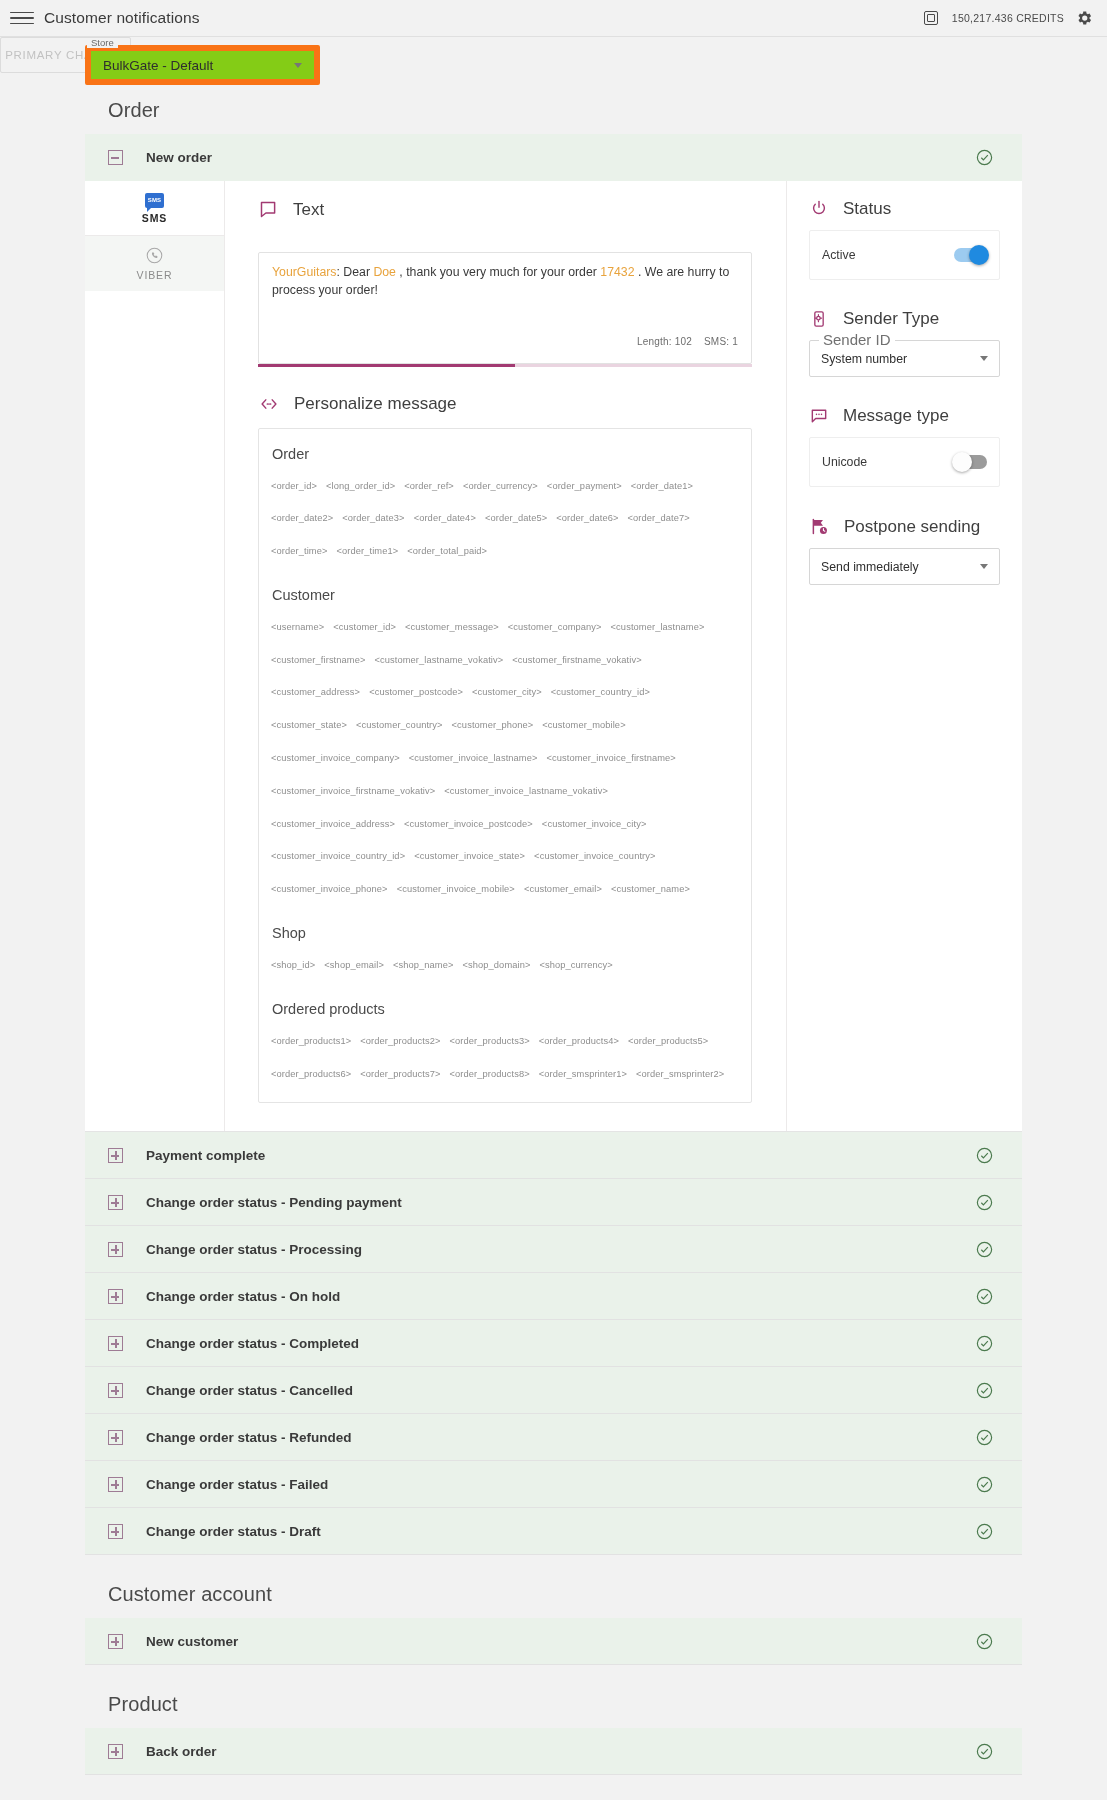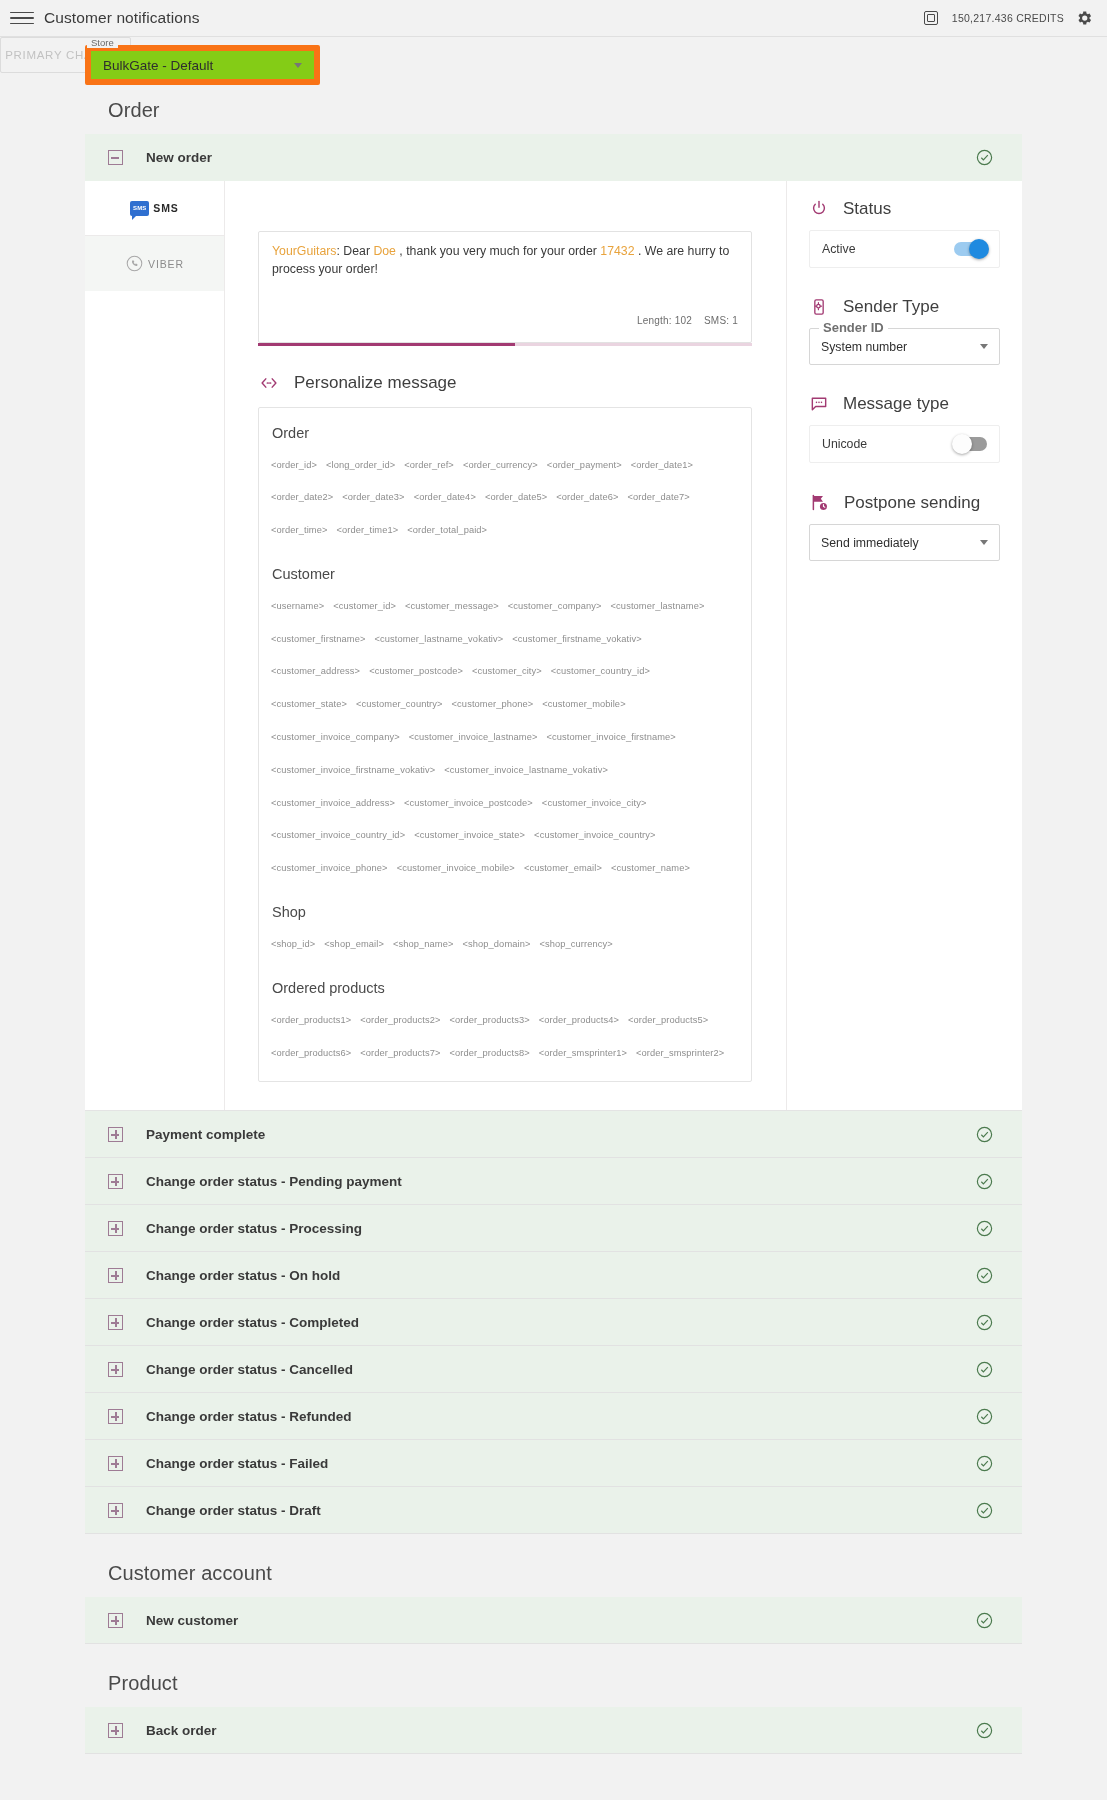--- a/index.html
+++ b/index.html
@@ -81,21 +81,21 @@
   #panel{
     margin:0 85px; background:#ffffff;
     display:flex; min-height:0;
     border-bottom:1px solid #e4e4e4;
   }
   #chan-col{
     width:140px; flex:0 0 140px; background:#fff;
     border-right:1px solid #eceaea;
   }
   .chan{
-    height:55px; display:flex;flex-direction:row;
+    height:55px; display:flex;flex-direction:column;
     align-items:center; justify-content:center; gap:4px;
     cursor:pointer;
   }
   .chan.active{ background:#fff; border-bottom:1px solid #eceaea;}
   .chan.inactive{ background:#f4f6f4; }
   .chan-name{ font-size:10.5px; letter-spacing:.9px; }
   .chan.active .chan-name{ color:#2a2a2a; font-weight:bold;}
   .chan.inactive .chan-name{ color:#8b8b8b; }
   .sms-bubble{
     width:19px;height:15px;background:#2f6fd0;border-radius:2px;
@@ -142,37 +142,37 @@
     font-size:9.3px; color:#8e8e8e; letter-spacing:.1px;
     margin-right:9px; white-space:nowrap; cursor:pointer;
   }
 
   
   .rsec{ margin-bottom:29px;}
   .rsec:last-child{ margin-bottom:0;}
   .rsec .sec-head{ margin-bottom:11px;}
   .rcard{
     border:1px solid #eeeeee; border-radius:2px; background:#fff;
-    height:38px; display:flex; align-items:center; padding:0 12px;
+    height:50px; display:flex; align-items:center; padding:0 12px;
   }
   .rcard .lbl{ font-size:12.3px; color:#3a3a3a;}
   .sw{ margin-left:auto; width:33px;height:14px;border-radius:7px; position:relative;}
   .sw.on{ background:#9ccbf0;}
   .sw.off{ background:#9b9b9b;}
   .sw i{ position:absolute; top:-3px; width:20px;height:20px;border-radius:50%; box-shadow:0 1px 3px rgba(0,0,0,.35);}
   .sw.on i{ right:-2px; background:#1f8ae0;}
   .sw.off i{ left:-2px; background:#fdfdfd;}
   .rselect{
     position:relative; border:1px solid #d6d6d6; border-radius:2px;
     height:37px; display:flex;align-items:center; padding:0 11px; background:#fff;
     cursor:pointer;
   }
   .rselect .legend{
     position:absolute; top:-6px; left:9px; background:#fff; padding:0 4px;
-    font-size:13px; color:#707070; line-height:10px;font-weight:bold;
+    font-size:15px; color:#707070; line-height:10px;
   }
   .rselect .val{ font-size:12.3px; color:#2f2f2f;}
   .gap12{height:12px;}
   .gap28{height:28px;}
 </style>
 </head>
 <body>
 
 <div id="topbar">
   <div id="hamburger">
@@ -228,20 +228,26 @@
       <svg width="19" height="19" viewBox="0 0 24 24">
         <circle cx="12" cy="12" r="9.2" fill="none" stroke="#a8a8a8" stroke-width="1.3"></circle>
         <path d="M9.4 8.2c.5-.5 1.1-.4 1.5.2l.7 1c.3.4.2.8-.2 1.1l-.4.3c0 .6 1.4 2 2 2l.3-.4c.3-.4.7-.5 1.1-.2l1 .7c.6.4.7 1 .2 1.5-1.4 1.4-3.6.2-5-1.2-1.4-1.4-2.6-3.6-1.2-5z" fill="#a8a8a8"></path>
       </svg>
       <span class="chan-name">VIBER</span>
     </div>
   </div>
 
   <div id="mid-col">
 
+    <div class="sec-head">
+      <svg width="21" height="21" viewBox="0 0 24 24">
+        <path d="M4 4h15v12H9l-5 4z" fill="none" stroke="#a23a72" stroke-width="1.7" stroke-linejoin="round"></path>
+      </svg>
+      <span class="t">Text</span>
+    </div>
 
     <div id="msgbox">
       <div id="msgtext"><span class="tok">YourGuitars</span><span>: Dear </span><span class="tok">Doe</span><span> , thank you very much for your order </span><span class="tok">17432</span><span> . We are hurry to process your order!</span></div>
       <div id="msgmeta">
         <span>Length: 102</span>
         &nbsp;&nbsp;
         <span>SMS: 1</span>
       </div>
     </div>
     <div id="msgbar">

